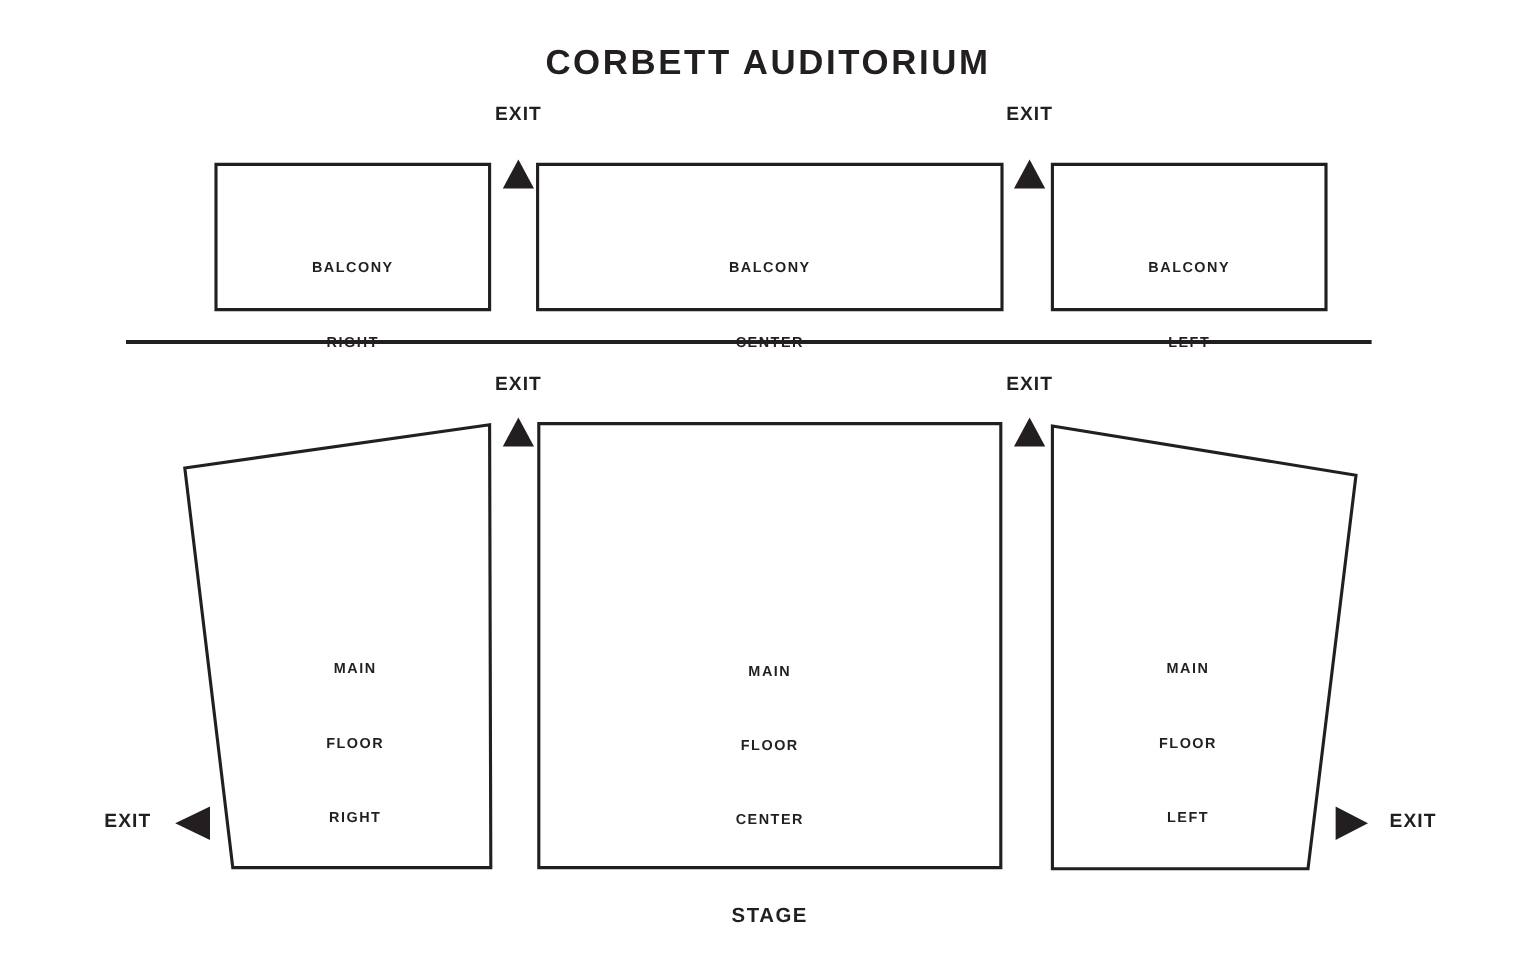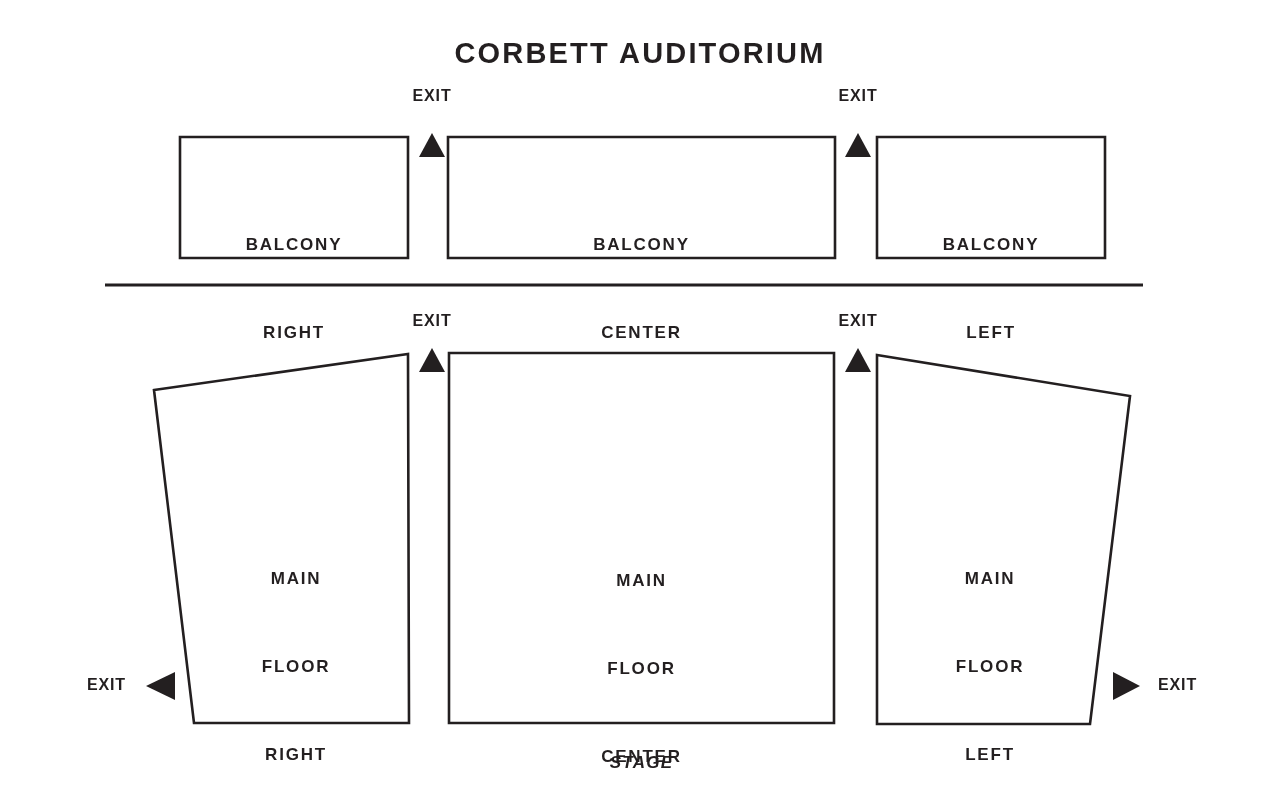--- a/index.html
+++ b/index.html
@@ -57,32 +57,31 @@
     user-select: none;
   }
   #chart-title {
     left: 0;
     top: 36px;
     width: 1280px;
     font-size: 29px;
     letter-spacing: 0.075em;
   }
   .section-label {
-    font-size: 17px;
+    font-size: 12px;
     letter-spacing: 0.105em;
     line-height: 1.72;
   }
   .exit-label {
     font-size: 16px;
     letter-spacing: 0.055em;
   }
   #stage-label {
     font-size: 17px;
     letter-spacing: 0.075em;
-    font-style: italic;
   }
 </style>
 </head>
 <body>
 
 <div id="chart-root">
 
   <div class="txt" id="chart-title">CORBETT AUDITORIUM</div>
 
   <svg id="seatmap-svg" width="1280" height="800" viewBox="0 0 1280 800" xmlns="http://www.w3.org/2000/svg">

